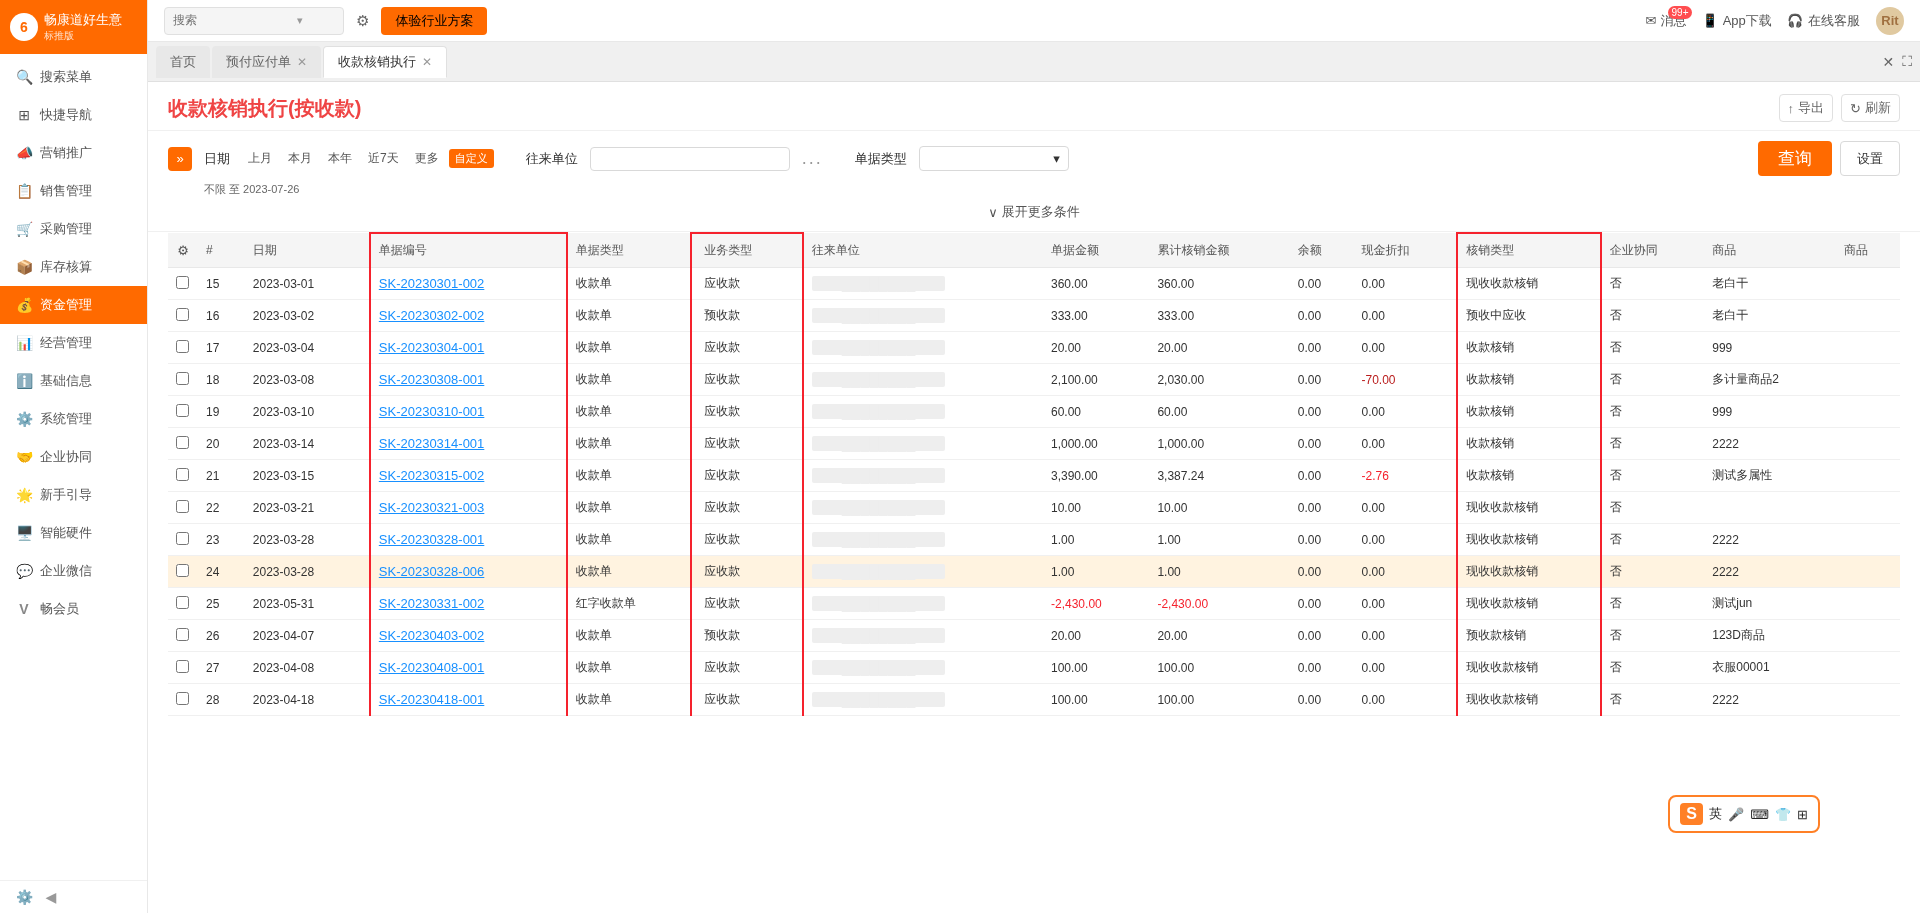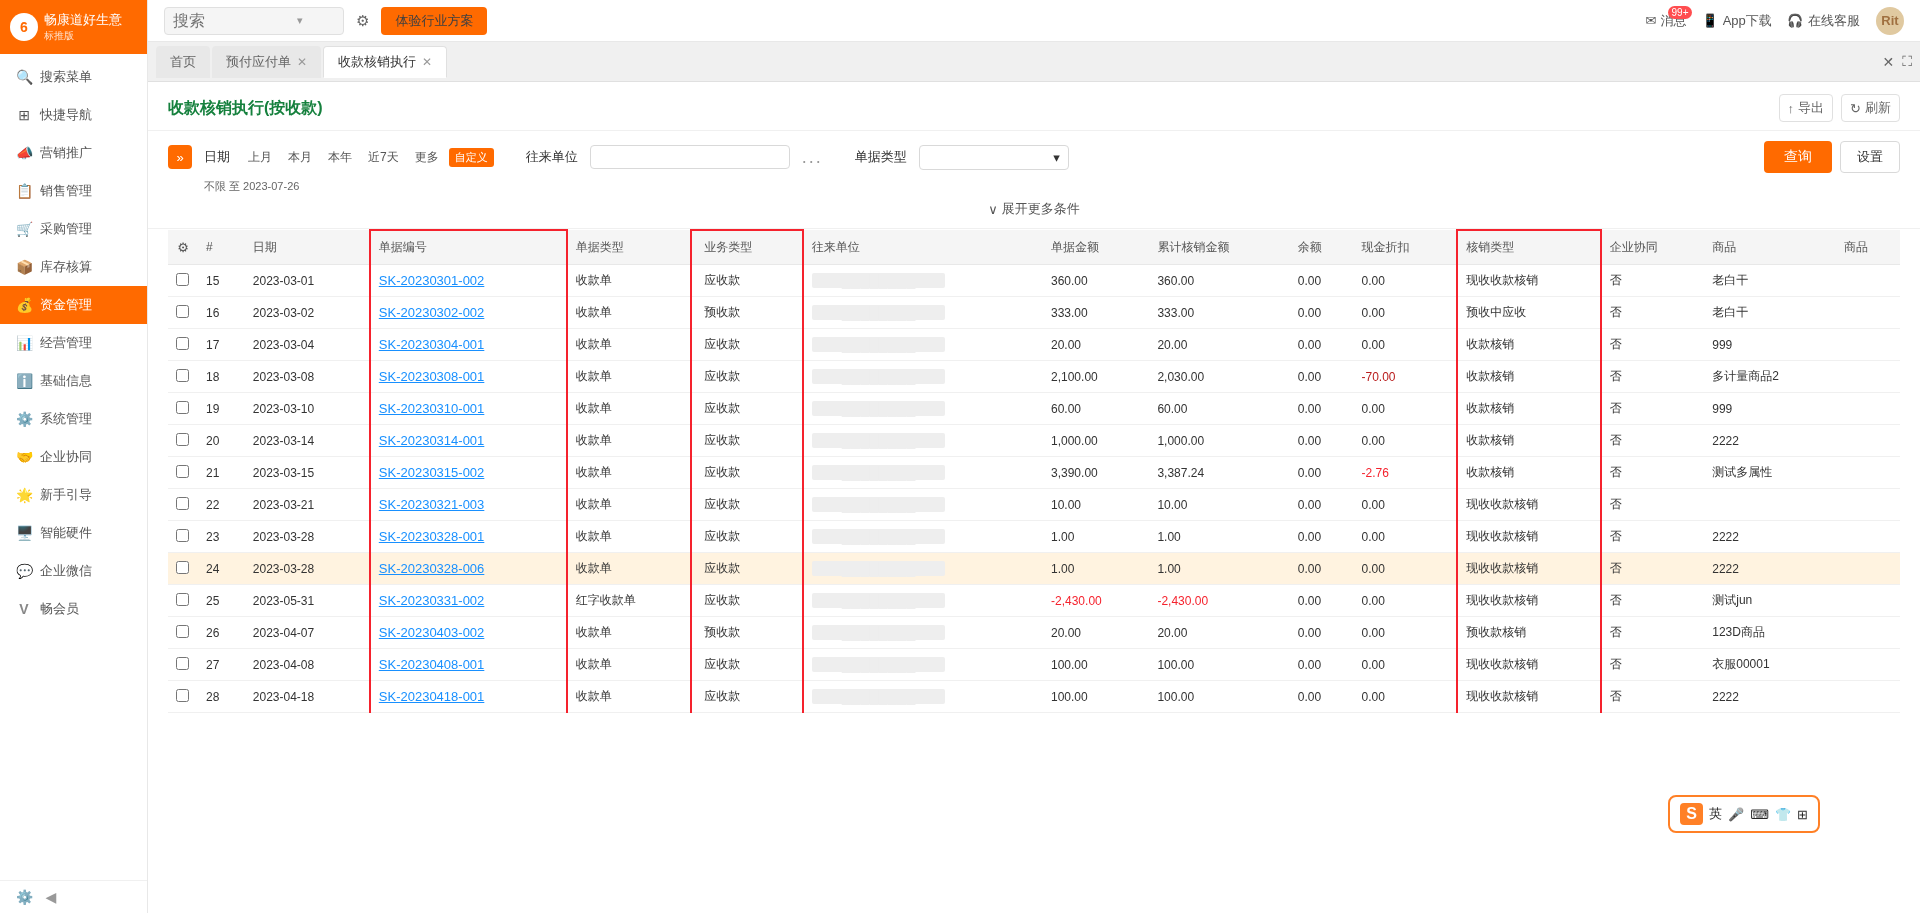--- a/index.html
+++ b/index.html
@@ -16,59 +16,59 @@
     .sidebar-item .icon { font-size: 14px; width: 16px; text-align: center; }
     .sidebar-bottom { padding: 8px 16px; display: flex; gap: 12px; border-top: 1px solid #f0f0f0; }
     .sidebar-bottom-icon { color: #999; cursor: pointer; font-size: 14px; }
 
     
     .main { flex: 1; display: flex; flex-direction: column; overflow: hidden; }
 
     
     .topbar { height: 42px; background: #fff; border-bottom: 1px solid #e8e8e8; display: flex; align-items: center; padding: 0 16px; gap: 12px; }
     .topbar-input-wrap { flex: 0 0 180px; background: #f5f5f5; border-radius: 4px; border: 1px solid #e0e0e0; display: flex; align-items: center; padding: 0 8px; height: 28px; }
-    .topbar-input-wrap input { border: none; background: transparent; outline: none; font-size: 16px; width: 120px; color: #be185d; }
+    .topbar-input-wrap input { border: none; background: transparent; outline: none; font-size: 12px; width: 120px; color: #be185d; font-family: Liberation Serif, serif; }
     .topbar-chevron { color: #999; font-size: 11px; margin-left: 4px; cursor: pointer; }
     .topbar-gear { color: #666; cursor: pointer; font-size: 15px; }
-    .topbar-industry-btn { background: #ff6a00; color: #404040; border: none; border-radius: 4px; padding: 5px 14px; cursor: pointer; font-size: 13px; }
+    .topbar-industry-btn { background: #ff6a00; color: #000000; border: none; border-radius: 4px; padding: 5px 14px; cursor: pointer; font-size: 13px; }
     .topbar-right { margin-left: auto; display: flex; align-items: center; gap: 16px; }
     .topbar-msg { display: flex; align-items: center; gap: 4px; color: #555; font-size: 12px; cursor: pointer; position: relative; }
     .topbar-badge { background: #ff4d4f; color: #fff; border-radius: 10px; font-size: 10px; padding: 1px 4px; position: absolute; top: -6px; right: -6px; }
     .topbar-app { display: flex; align-items: center; gap: 4px; color: #555; font-size: 12px; cursor: pointer; }
     .topbar-service { display: flex; align-items: center; gap: 4px; color: #555; font-size: 12px; cursor: pointer; }
     .topbar-user { width: 28px; height: 28px; background: #ccc; border-radius: 50%; cursor: pointer; }
 
     
     .tabbar { height: 40px; background: #f0f0f0; display: flex; align-items: center; padding: 0 8px; gap: 2px; border-bottom: 1px solid #e0e0e0; }
     .tab { display: flex; align-items: center; gap: 6px; padding: 6px 14px; background: #e8e8e8; border-radius: 4px 4px 0 0; cursor: pointer; color: #666; font-size: 13px; height: 32px; }
     .tab.active { background: #fff; color: #333; border: 1px solid #e0e0e0; border-bottom: 1px solid #fff; }
     .tab-close { font-size: 12px; color: #999; cursor: pointer; }
     .tabbar-right { margin-left: auto; display: flex; gap: 8px; }
     .tabbar-icon-btn { color: #666; cursor: pointer; font-size: 14px; background: none; border: none; }
 
     
     .content { flex: 1; overflow: hidden; display: flex; flex-direction: column; background: #fff; }
     .content-header { padding: 12px 20px 8px; border-bottom: 1px solid #f0f0f0; display: flex; align-items: center; justify-content: space-between; }
-    .page-title { font-size: 16px; font-weight: bold; color: #15803d; }
+    .page-title { font-size: 20px; font-weight: bold; color: #ef4444; }
     .header-actions { display: flex; gap: 8px; }
     .header-btn { display: flex; align-items: center; gap: 4px; color: #666; font-size: 12px; cursor: pointer; padding: 4px 8px; border: 1px solid #e0e0e0; border-radius: 4px; background: #fff; }
 
     
     .filter-bar { padding: 10px 20px; background: #fff; border-bottom: 1px solid #f0f0f0; }
     .filter-row { display: flex; align-items: center; gap: 12px; flex-wrap: wrap; }
     .filter-expand-btn { width: 24px; height: 24px; background: #ff6a00; color: #fff; border-radius: 4px; display: flex; align-items: center; justify-content: center; cursor: pointer; font-size: 12px; flex-shrink: 0; }
     .filter-label { color: #333; font-size: 13px; white-space: nowrap; }
     .filter-date-btns { display: flex; gap: 4px; align-items: center; }
     .filter-date-btn { color: #555; font-size: 12px; cursor: pointer; padding: 2px 6px; }
     .filter-custom-btn { background: #ff6a00; color: #fff; border: none; border-radius: 3px; padding: 2px 6px; font-size: 11px; cursor: pointer; }
     .filter-date-range { color: #666; font-size: 11px; }
     .filter-input { border: 1px solid #d9d9d9; border-radius: 4px; padding: 4px 8px; width: 200px; outline: none; color: #333; font-size: 12px; }
     .filter-dots { color: #999; font-size: 18px; letter-spacing: 2px; cursor: pointer; }
     .filter-select { border: 1px solid #d9d9d9; border-radius: 4px; padding: 4px 8px; outline: none; color: #333; font-size: 12px; width: 150px; display: flex; align-items: center; justify-content: space-between; cursor: pointer; background: #fff; }
-    .filter-query-btn { background: #ff6a00; color: #fff; border: none; border-radius: 4px; padding: 6px 20px; cursor: pointer; font-size: 14px; }
+    .filter-query-btn { background: #ff6a00; color: #fff; border: none; border-radius: 4px; padding: 6px 20px; cursor: pointer; font-size: 17px; }
     .filter-setting-btn { border: 1px solid #d9d9d9; background: #fff; color: #333; border-radius: 4px; padding: 6px 16px; cursor: pointer; font-size: 13px; }
     .filter-expand-row { display: flex; align-items: center; gap: 6px; margin-top: 6px; padding-left: 36px; }
 
     
     .table-wrap { flex: 1; overflow: auto; padding: 0 20px; }
     table { width: 100%; border-collapse: collapse; min-width: 1400px; }
     thead tr { background: #f5f5f5; }
     th { padding: 8px 8px; color: #555; font-weight: normal; border-bottom: 1px solid #e8e8e8; white-space: nowrap; text-align: left; font-size: 12px; }
     td { padding: 7px 8px; border-bottom: 1px solid #f0f0f0; color: #333; font-size: 12px; white-space: nowrap; }
     tr.highlighted td { background: #fff3e0; }

